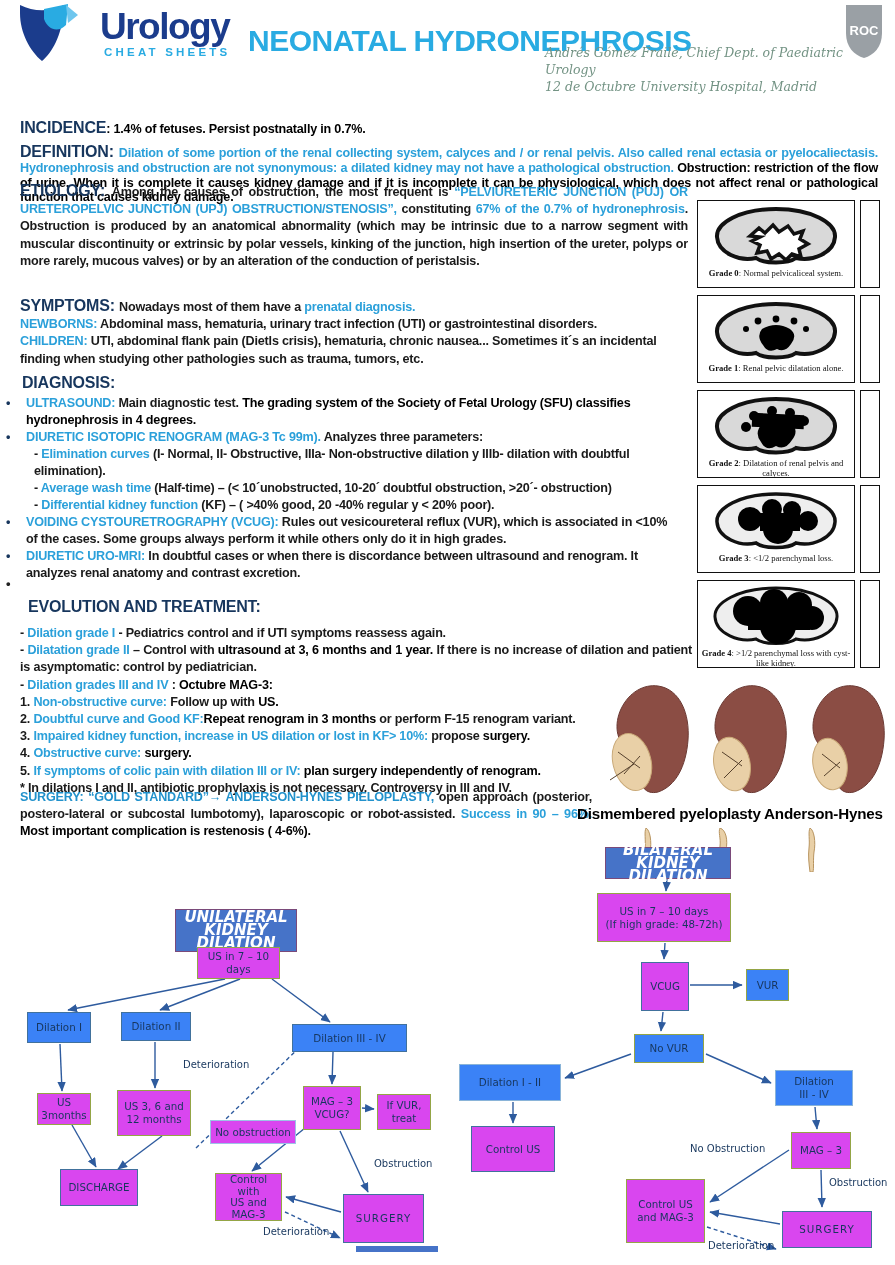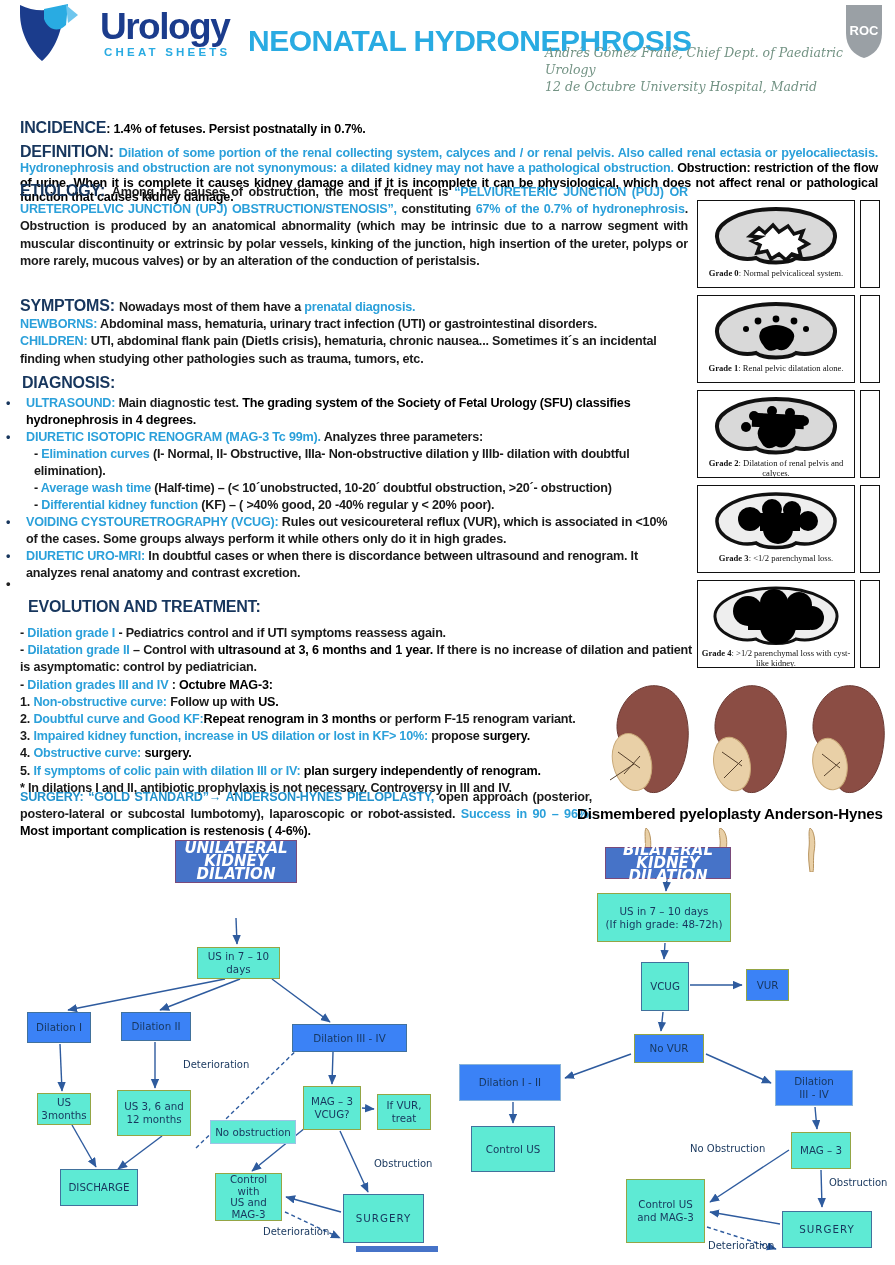--- a/index.html
+++ b/index.html
@@ -47,21 +47,21 @@
                font-weight:800; color:#000; letter-spacing:-0.2px; }
   .stubs { position:absolute; left:600px; top:828px; width:290px; height:44px; }
   .stubs svg { position:absolute; top:0; }
 
   
   .node { position:absolute; display:flex; align-items:center; justify-content:center; text-align:center;
           font-family:"DejaVu Sans", sans-serif; font-size:10.3px; line-height:13px; color:#17365d;
           white-space:pre-line; padding:1px 2px; }
   .nd-dark { background:#4673c8; border:1.5px solid #7a4a7a; color:#fff; font-style:italic;
              font-weight:700; font-size:15px; }
-  .nd-mid  { background:#5eead4; }
+  .nd-mid  { background:#d946ef; }
   .nd-light{ background:#3b82f6; }
   .bd-olive{ border:1.6px solid #94a545; }
   .bd-blue { border:1.3px solid #41719c; }
   .bd-lblue{ border:1.3px solid #8ab4d8; }
   .bd-none { border:1px solid #9dc3e6; }
   .flabel { position:absolute; font-family:"DejaVu Sans", sans-serif; font-size:10px; color:#17365d; }
 
   .arrows { position:absolute; left:0; top:0; width:895px; height:1265px; pointer-events:none; }
 
   .lone-bullet { position:absolute; left:6px; top:576px; color:#222; font-weight:800; font-size:13px; }
@@ -278,21 +278,21 @@
       <line x1="706" y1="1054" x2="771" y2="1083" marker-end="url(#ah)"></line>
       <line x1="513" y1="1102" x2="513" y2="1123" marker-end="url(#ah)"></line>
       <line x1="815" y1="1107" x2="817" y2="1129" marker-end="url(#ah)"></line>
       <line x1="789" y1="1150" x2="710" y2="1202" marker-end="url(#ah)"></line>
       <line x1="821" y1="1170" x2="822" y2="1207" marker-end="url(#ah)"></line>
       <line x1="780" y1="1224" x2="710" y2="1212" marker-end="url(#ah)"></line>
       <line x1="707" y1="1227" x2="776" y2="1249" stroke-dasharray="4 3" marker-end="url(#ah)"></line>
     </g>
   </svg>
 
-  <div class="node nd-dark" style="left:175px;top:840px;width:122px;height:43px;">UNILATERAL KIDNEY
+  <div class="node nd-dark" style="left:175px;top:909px;width:122px;height:43px;">UNILATERAL KIDNEY
 DILATION</div>
   <div class="node nd-mid bd-olive" style="left:197px;top:947px;width:83px;height:32px;">US in 7 – 10
 days</div>
   <div class="node nd-light bd-blue" style="left:27px;top:1012px;width:64px;height:31px;">Dilation I</div>
   <div class="node nd-light bd-blue" style="left:121px;top:1012px;width:70px;height:29px;">Dilation II</div>
   <div class="node nd-light bd-blue" style="left:292px;top:1024px;width:115px;height:28px;">Dilation III - IV</div>
   <div class="flabel" style="left:183px;top:1059px;">Deterioration</div>
   <div class="node nd-mid bd-olive" style="left:37px;top:1093px;width:54px;height:32px;">US
 3months</div>
   <div class="node nd-mid bd-olive" style="left:117px;top:1090px;width:74px;height:46px;">US 3, 6 and

